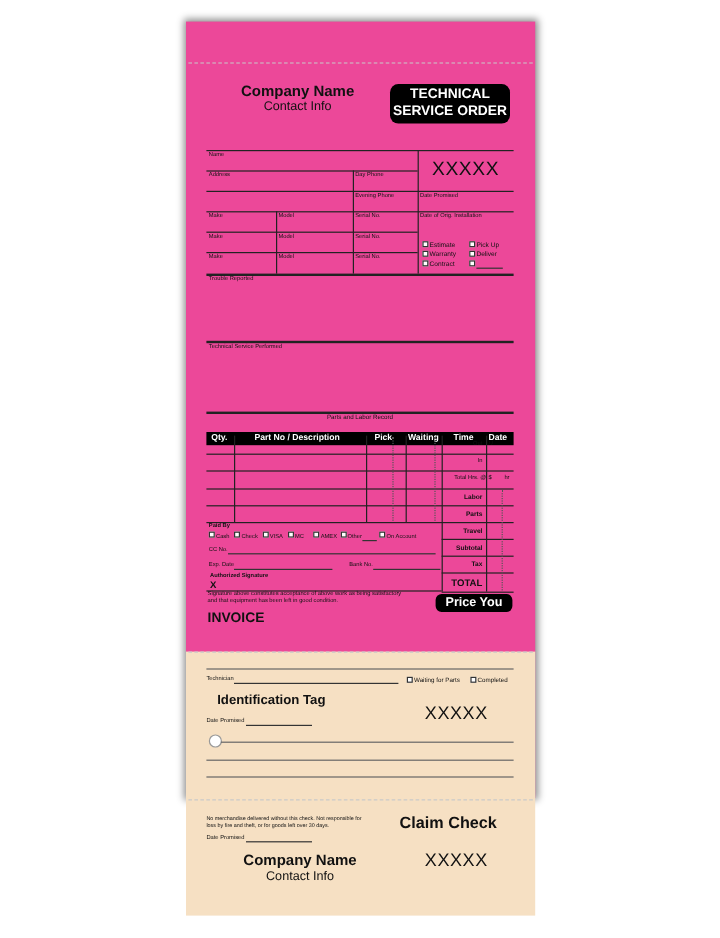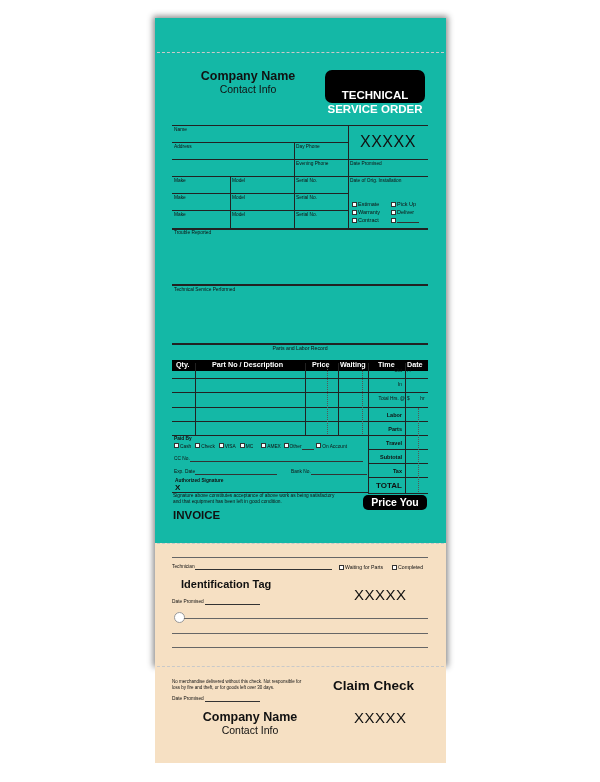--- a/index.html
+++ b/index.html
@@ -1,17 +1,17 @@
 <!DOCTYPE html>
 <html><head>
 <meta charset="utf-8">
 <style>
 *{box-sizing:border-box;margin:0;padding:0}
 body{width:600px;height:782px;background:#fff;position:relative;font-family:"Liberation Sans",sans-serif;color:#111;overflow:hidden}
-.form{position:absolute;left:155px;top:18px;width:291px;height:647px;background:#14b8a6;box-shadow:0 0 6px 2px rgba(0,0,0,.45)}
+.form{position:absolute;left:155px;top:18px;width:291px;height:647px;background:#ec4899;box-shadow:0 0 6px 2px rgba(0,0,0,.45)}
 .abs{position:absolute}
 .perf{position:absolute;left:2px;right:2px;border-top:1px dashed #c9c9c9}
 .tan{position:absolute;left:0;top:525px;width:291px;height:220px;background:#f6e0c3}
 .co-name{font-weight:bold;font-size:12.5px;text-align:center}
 .co-info{font-size:10.5px;text-align:center}
 .pill{background:#000;color:#fff;border-radius:7px;font-weight:bold;text-align:center;line-height:14px}
 .tiny{font-size:4.8px;line-height:6px;white-space:nowrap}
 .hl{position:absolute;border-top:1px solid #222}
 .vl{position:absolute;border-left:1px solid #222}
 .thick{border-top-width:2px}
@@ -23,21 +23,21 @@
 .uline{display:inline-block;border-bottom:0.6px solid #333;vertical-align:bottom}
 </style>
 </head>
 <body>
 
 <div class="form">
   <div class="perf" style="top:34px"></div>
 
   <div class="abs co-name" style="left:28px;top:51px;width:130px">Company Name</div>
   <div class="abs co-info" style="left:28px;top:65px;width:130px">Contact Info</div>
-  <div class="abs pill" style="left:170px;top:52px;width:100px;height:33px;padding-top:18px;font-size:11.5px">
+  <div class="abs pill" style="left:170px;top:52px;width:100px;height:33px;padding-top:2px;font-size:11.5px">
     <div>TECHNICAL</div>
     <div>SERVICE ORDER</div>
   </div>
 
   <div>
     <div class="hl" style="left:17px;top:107px;width:256px"></div>
     <div class="hl" style="left:17px;top:124px;width:176px"></div>
     <div class="hl" style="left:17px;top:141px;width:256px"></div>
     <div class="hl" style="left:17px;top:158px;width:256px"></div>
     <div class="hl" style="left:17px;top:175px;width:176px"></div>
@@ -76,21 +76,21 @@
   <div class="abs tiny" style="left:19px;top:212px">Trouble Reported</div>
   <div class="hl thick" style="left:17px;top:266px;width:256px"></div>
   <div class="abs tiny" style="left:19px;top:269px">Technical Service Performed</div>
   <div class="hl thick" style="left:17px;top:325px;width:256px"></div>
 
   <div>
     <div class="abs tiny" style="left:17px;top:327px;width:256px;text-align:center;font-size:5.2px">Parts and Labor Record</div>
     <div class="abs" style="left:17px;top:342px;width:256px;height:11px;background:#000">
       <div class="th" style="left:4px">Qty.</div>
       <div class="th" style="left:40px">Part No / Description</div>
-      <div class="th" style="left:140px">Price</div>
+      <div class="th" style="left:140px">Pick</div>
       <div class="th" style="left:168px">Waiting</div>
       <div class="th" style="left:206px">Time</div>
       <div class="th" style="left:235px">Date</div>
     </div>
     <div class="hl" style="left:17px;top:360px;width:256px"></div>
     <div class="hl" style="left:17px;top:374px;width:256px"></div>
     <div class="hl" style="left:17px;top:389px;width:256px"></div>
     <div class="hl" style="left:17px;top:403px;width:256px"></div>
     <div class="hl" style="left:17px;top:417px;width:256px"></div>
     <div class="hl" style="left:213px;top:431px;width:60px"></div>

